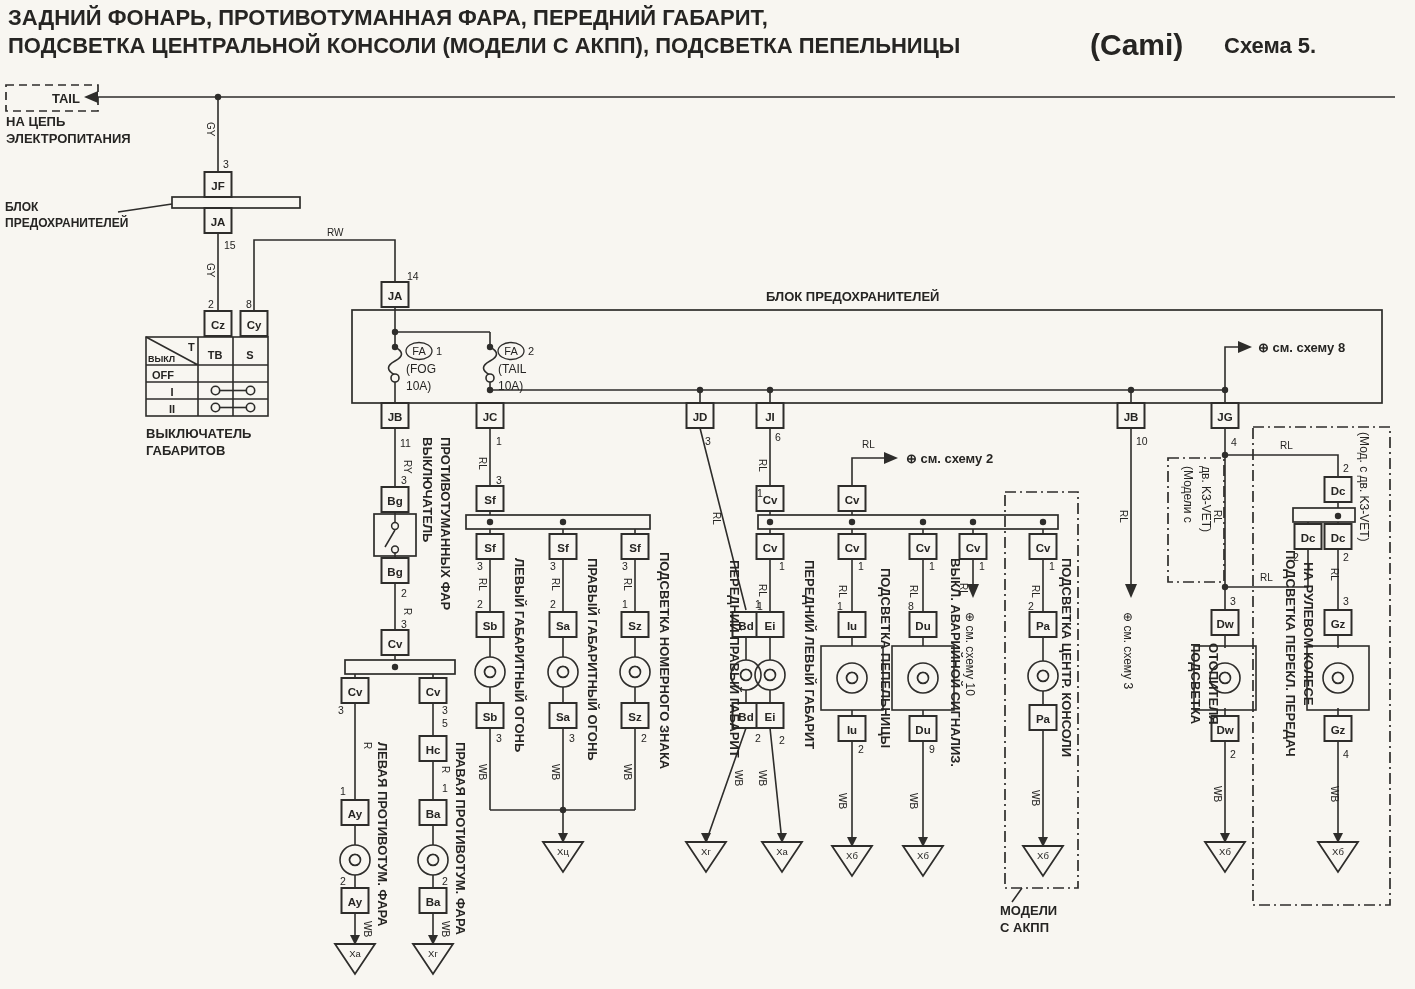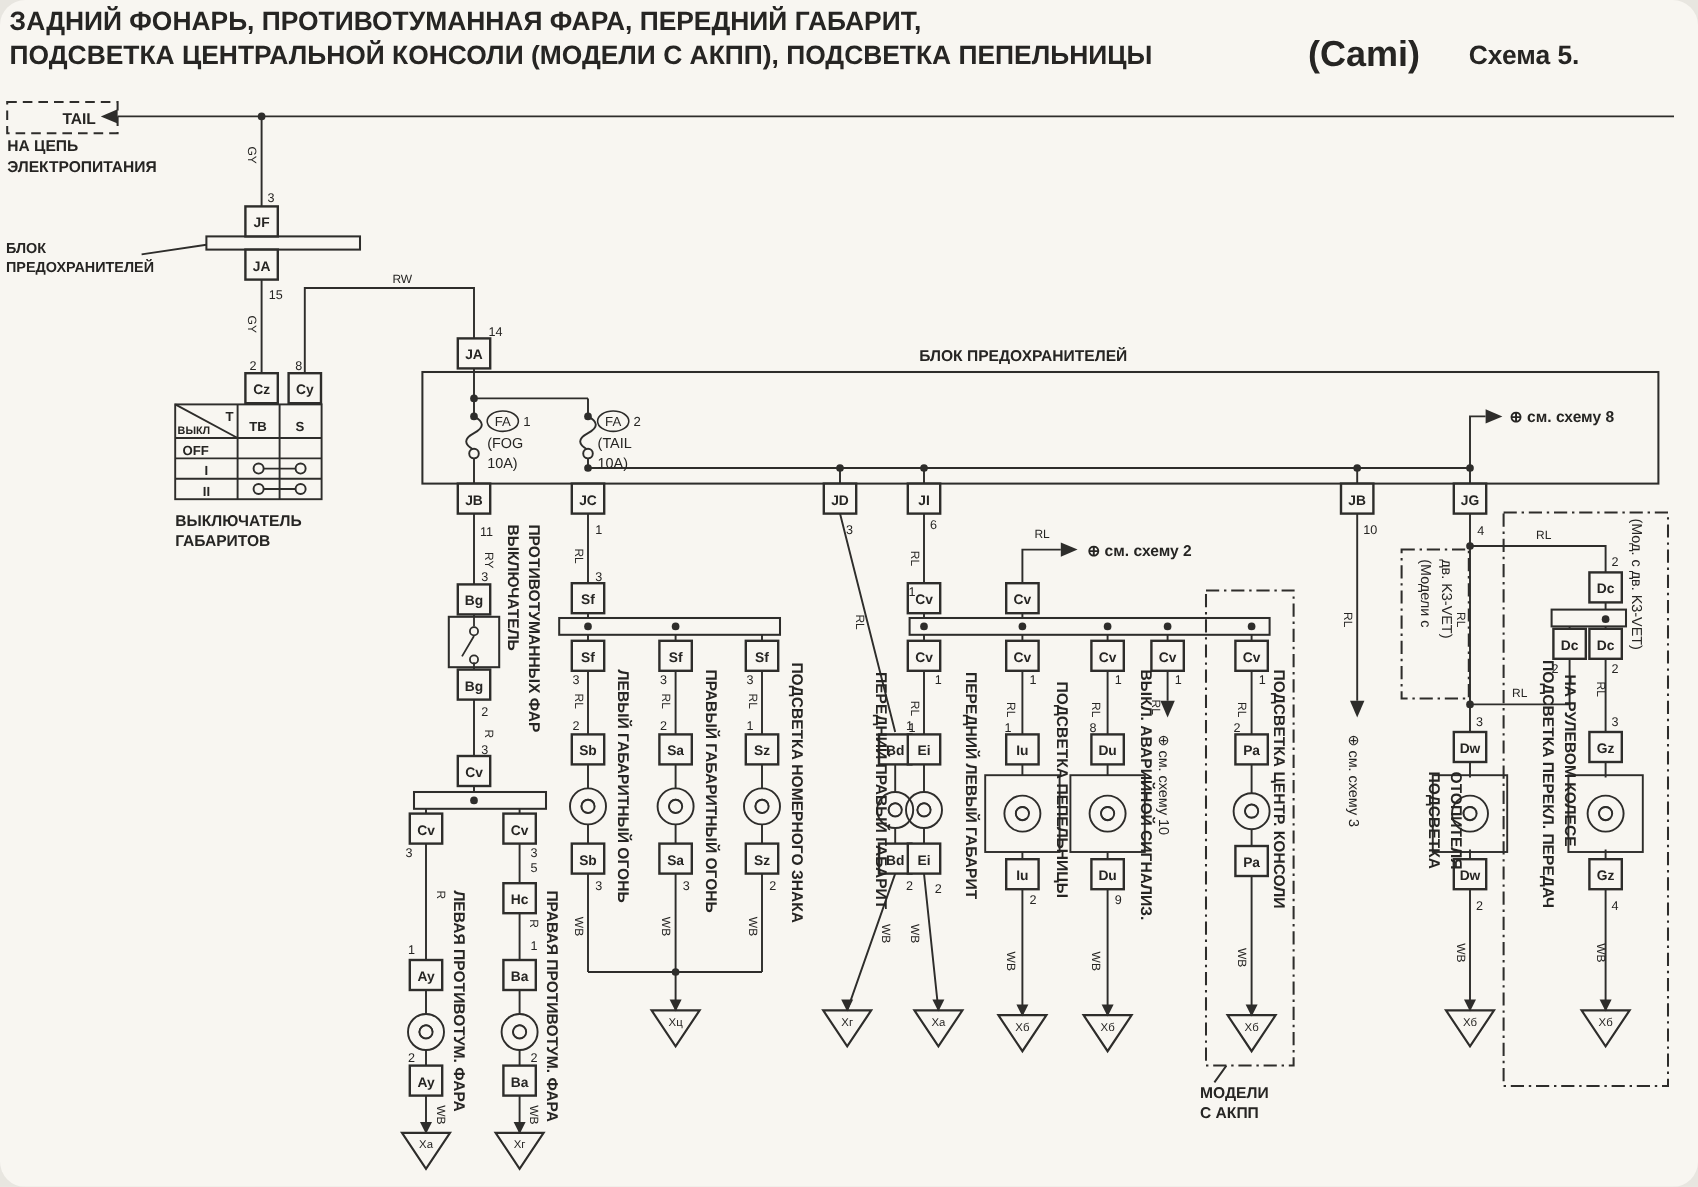--- a/index.html
+++ b/index.html
@@ -1,17 +1,17 @@
 <!DOCTYPE html>
 <html><head>
 <meta charset="utf-8">
 <style>
   html,body{margin:0;padding:0;background:#e8e6e0;}
   .page{position:relative;width:1415px;height:989px;background:#f8f6f1;overflow:hidden;
-        font-family:"Liberation Sans", sans-serif;border-radius:21px;}
+        font-family:"Liberation Sans", sans-serif;}
   svg{display:block}
   text{fill:#262523;}
 </style>
 </head>
 <body>
 
 <div class="page">
 <svg id="d" width="1415" height="989" viewBox="0 0 1415 989">
 
   <g>

